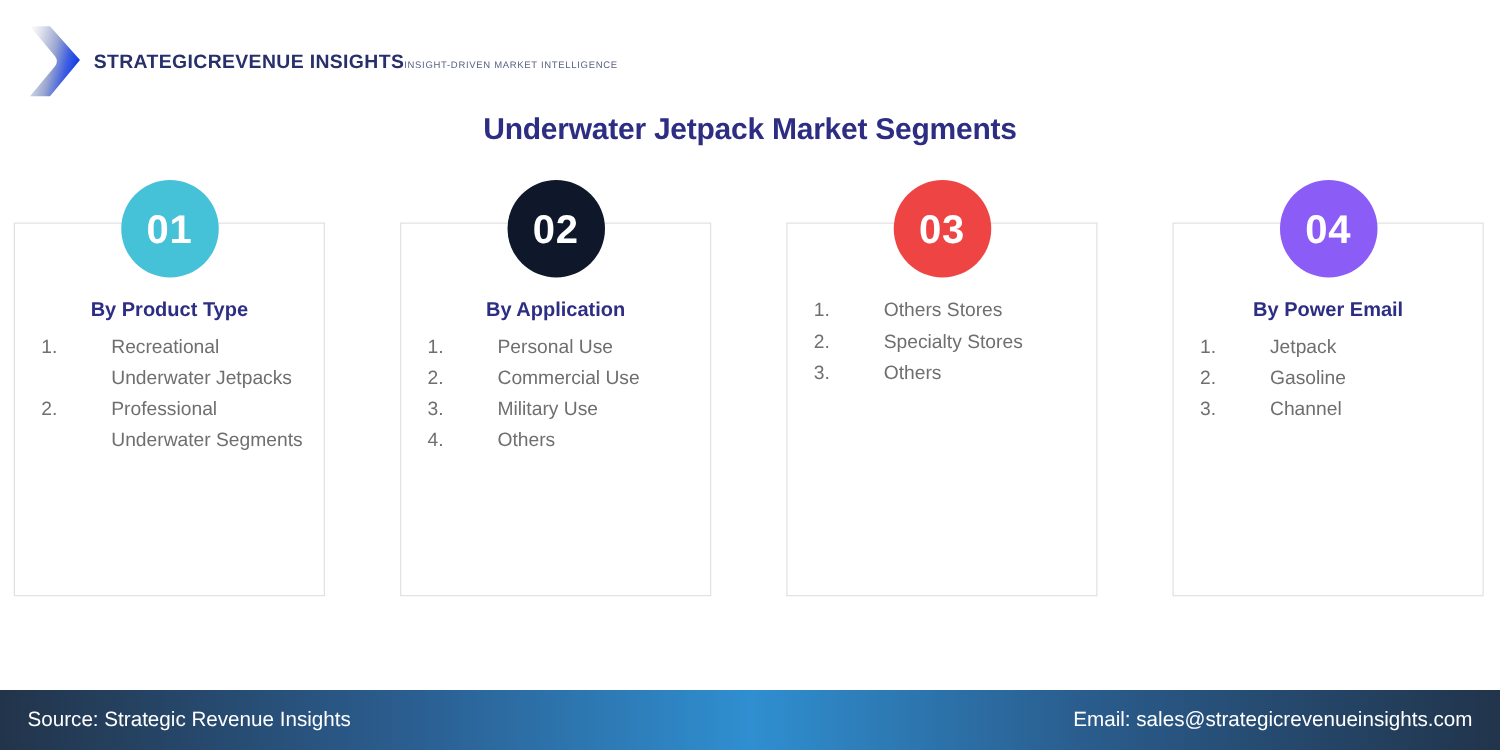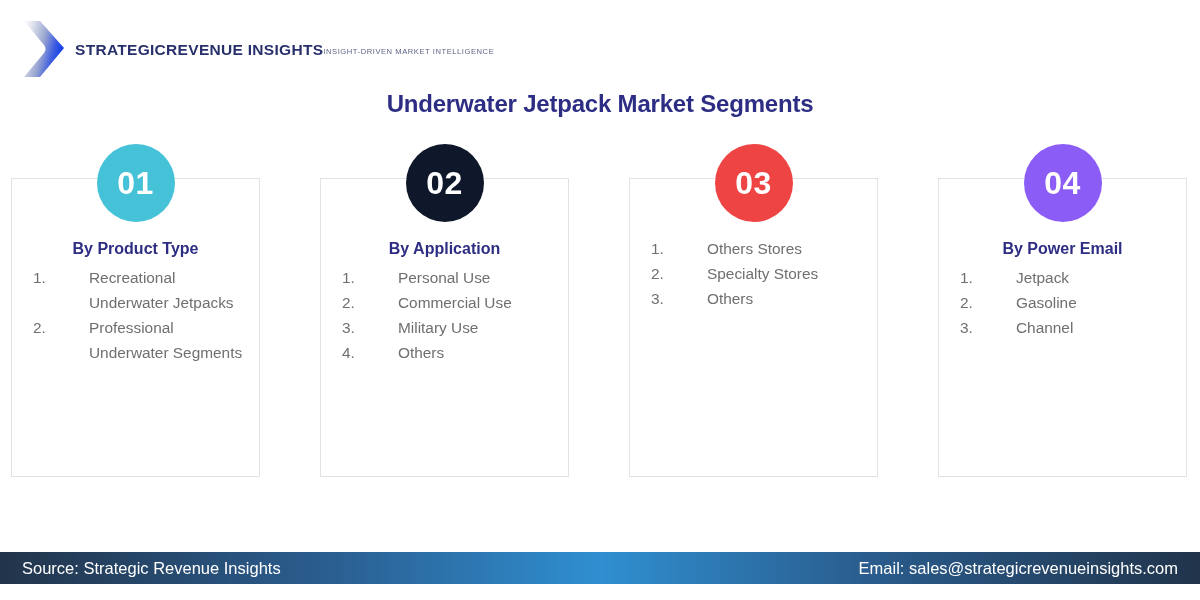--- a/index.html
+++ b/index.html
@@ -139,21 +139,21 @@
     flex: 1 1 auto;
     margin-left: 37px;
   }
 
   
   .footer-bar {
     position: absolute;
     left: 0;
     top: 552px;
     width: 1200px;
-    height: 32px;
+    height: 48px;
     background: linear-gradient(90deg,
                 #22344a 0%,
                 #2b5f92 28%,
                 #2f8fd0 50%,
                 #2a5d8e 72%,
                 #21344b 100%);
     display: flex;
     align-items: center;
     justify-content: space-between;
     padding: 0 22px;

